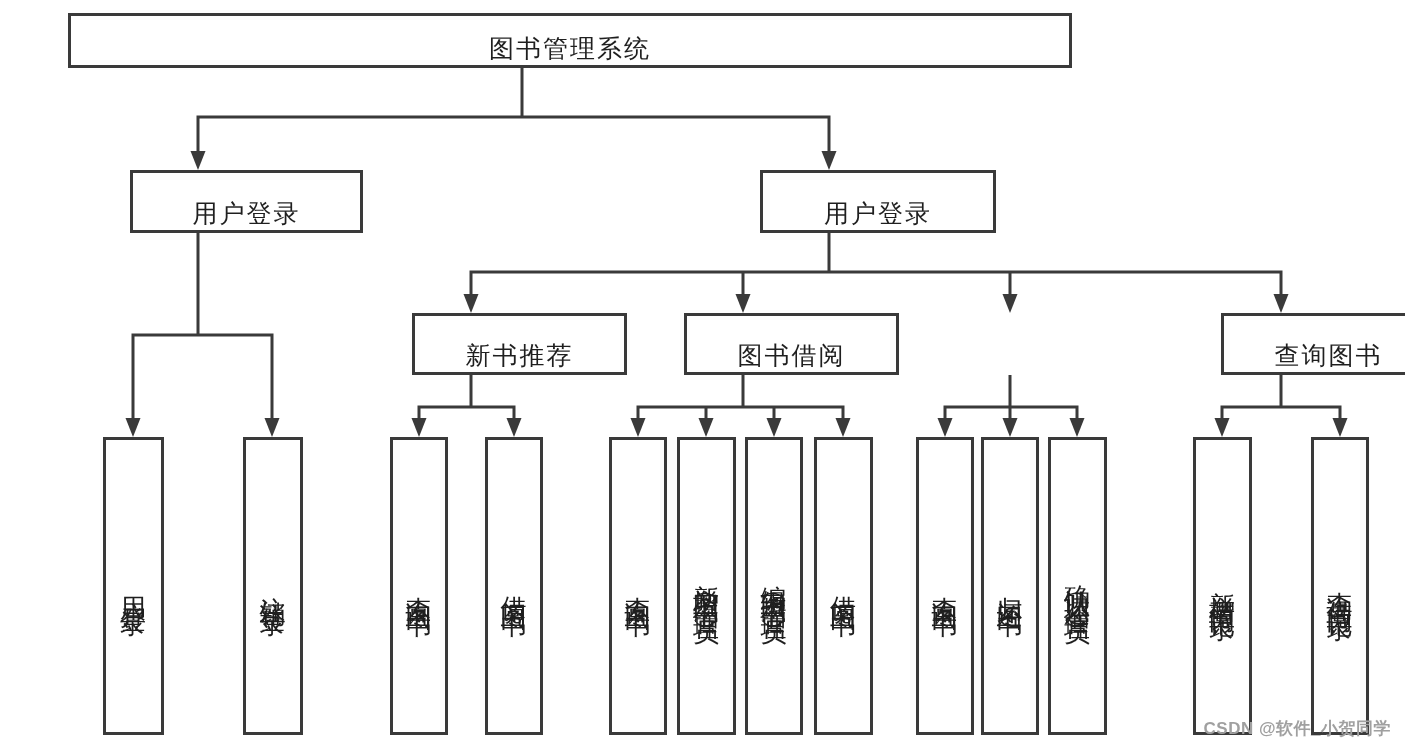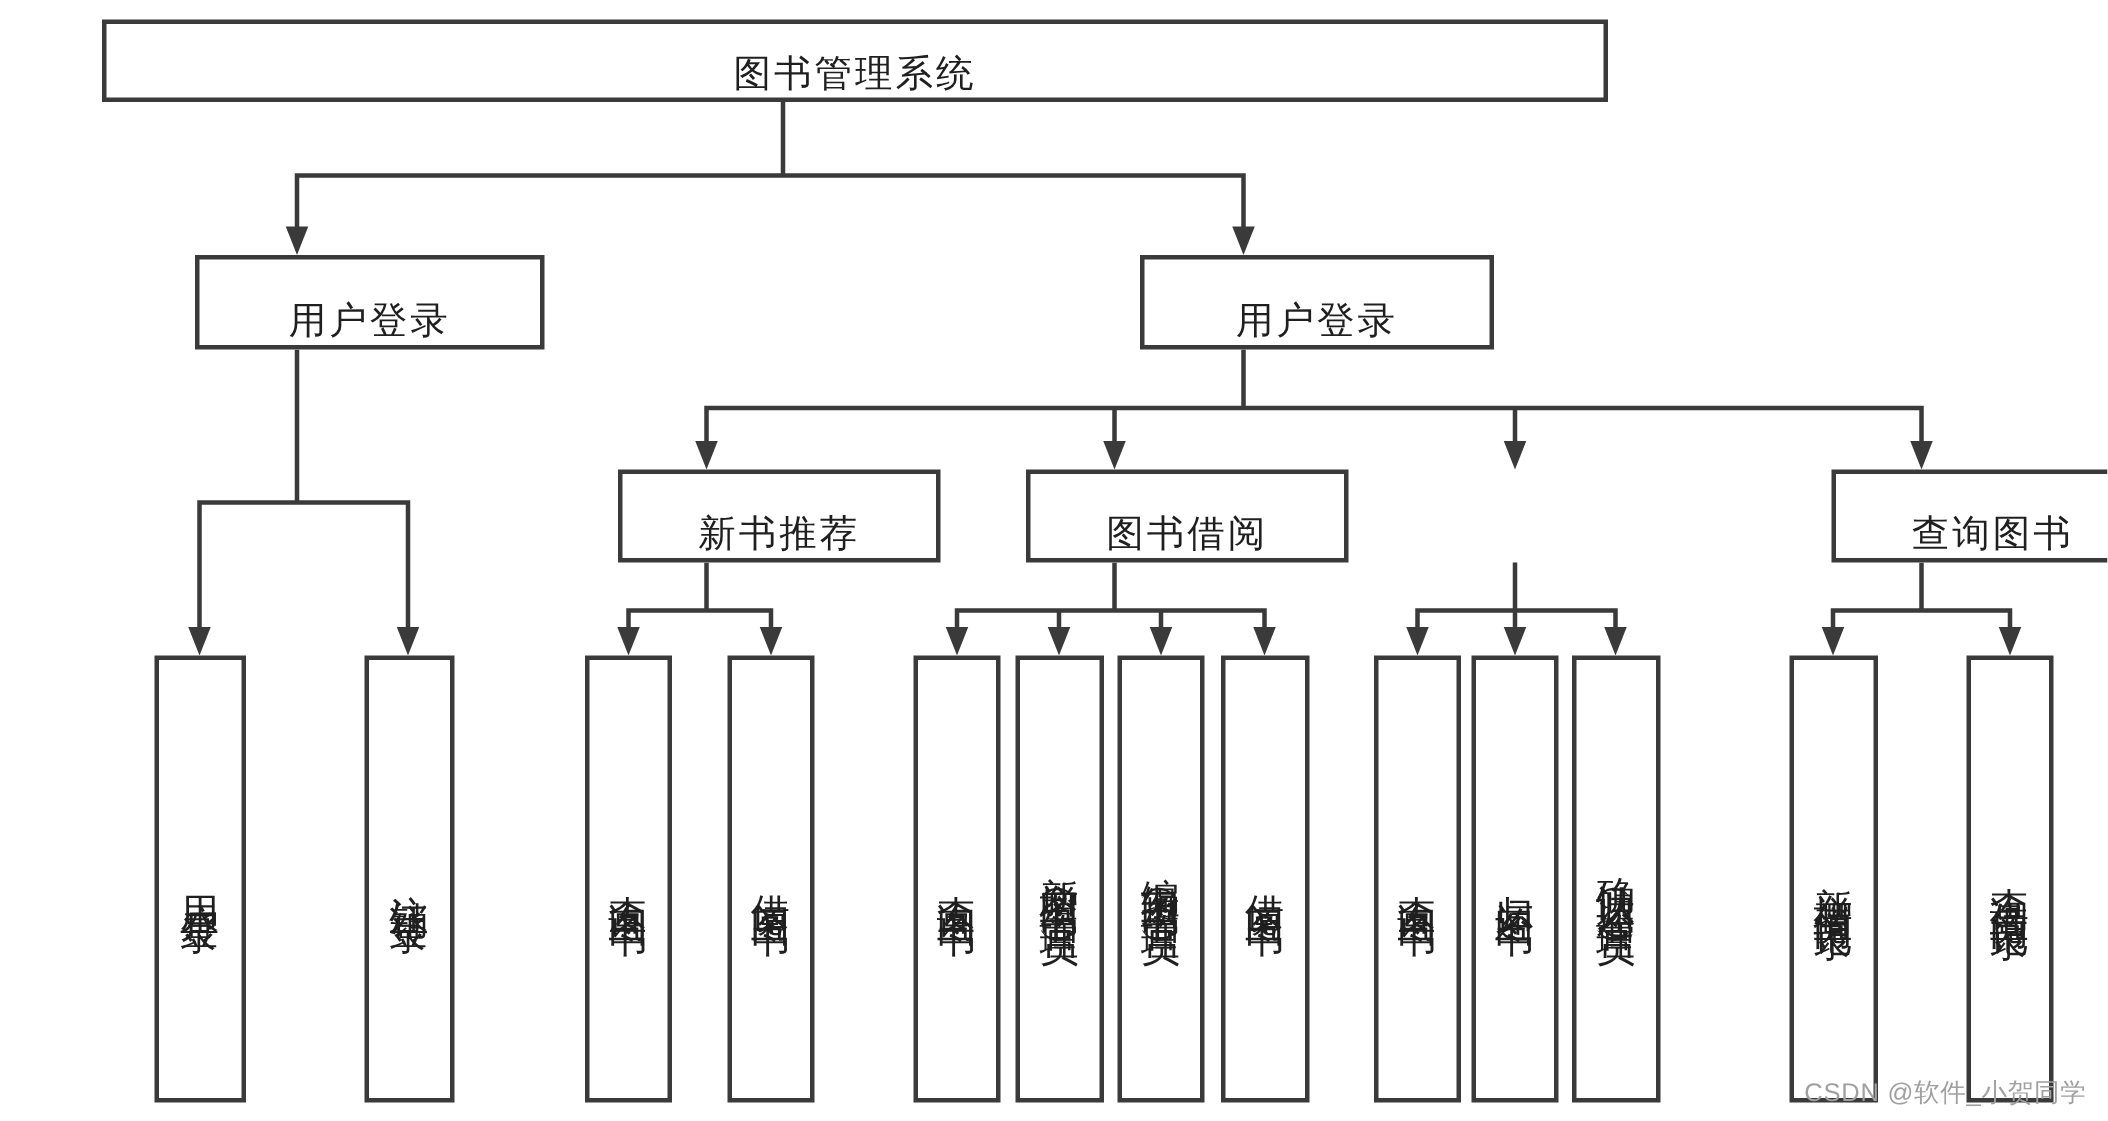--- a/index.html
+++ b/index.html
@@ -62,20 +62,21 @@
   }
   .watermark {
     position: absolute;
     right: 14px;
     bottom: 7px;
     font-size: 17px;
     letter-spacing: 0.5px;
     color: var(--watermark);
     white-space: nowrap;
     pointer-events: none;
+    font-weight: bold;
   }
 </style>
 </head>
 <body>
 
 <div class="stage">
 
   <svg class="connectors" viewBox="0 0 1405 747" xmlns="http://www.w3.org/2000/svg" aria-hidden="true">
     <g stroke="#3a3a3a" stroke-width="3" fill="none">
       <path d="M522,68 V117 M198,158 V117 H829 V158"></path>

